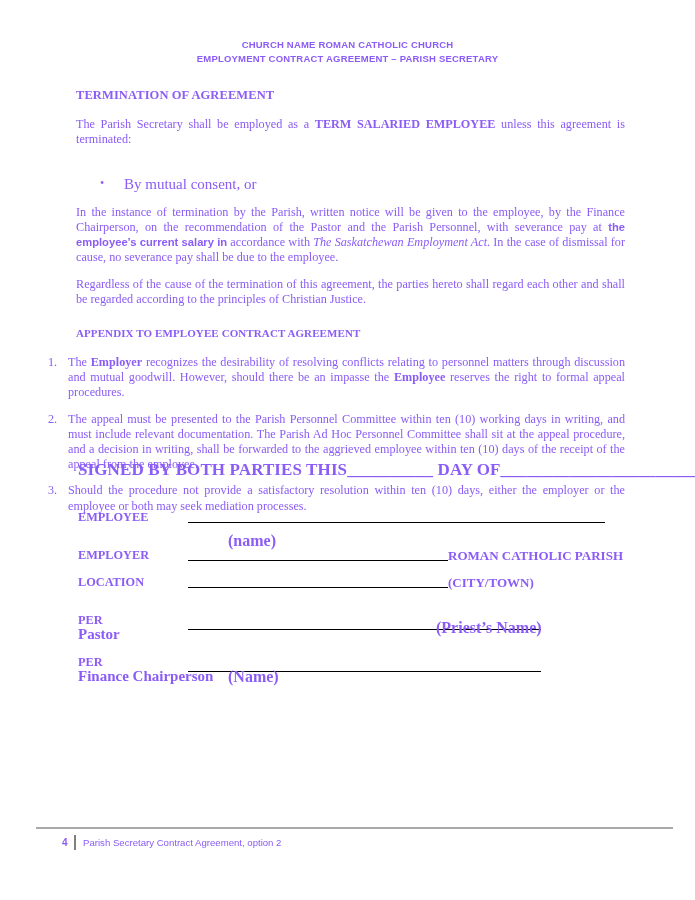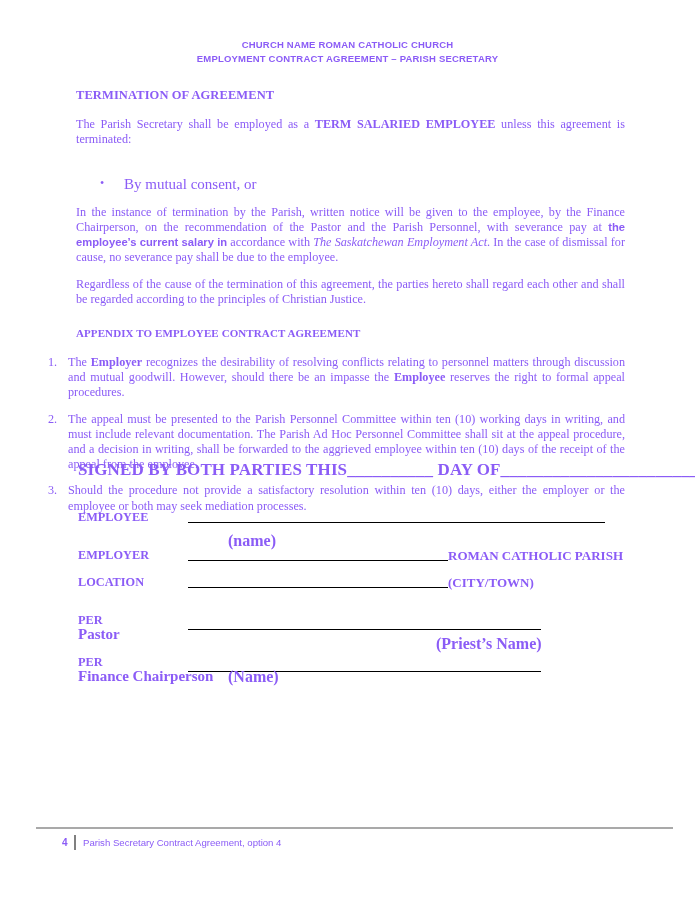--- a/index.html
+++ b/index.html
@@ -261,33 +261,33 @@
       <div class="sig-row" style="height:38px">
         <span class="label">LOCATION</span>
         <span class="rule mid"></span>
         <span class="trail" style="left:370px;">(CITY/TOWN)</span>
       </div>
 
       <div class="sig-row" style="height:42px">
         <span class="label">PER</span>
         <span class="label sub">Pastor</span>
         <span class="rule short" style="top:16px;"></span>
-        <span class="caption" style="left:318px; top:22px;padding-left:40px;">(Priest’s Name)</span>
+        <span class="caption" style="left:318px; top:6px;padding-left:40px;">(Priest’s Name)</span>
       </div>
 
       <div class="sig-row" style="height:30px">
         <span class="label">PER</span>
         <span class="label sub">Finance Chairperson</span>
         <span class="rule short" style="top:16px;"></span>
         <span class="caption" style="left:150px; top:13px;">(Name)</span>
       </div>
 
     </div>
   </div>
 
   <div class="footer-rule"></div>
   <div class="footer">
     <span class="page-num">4</span>
     <span class="divider"></span>
-    <span class="ftext">Parish Secretary Contract Agreement, option 4</span>
+    <span class="ftext">Parish Secretary Contract Agreement, option 2</span>
   </div>
 
 </div>
 
 </body></html>

